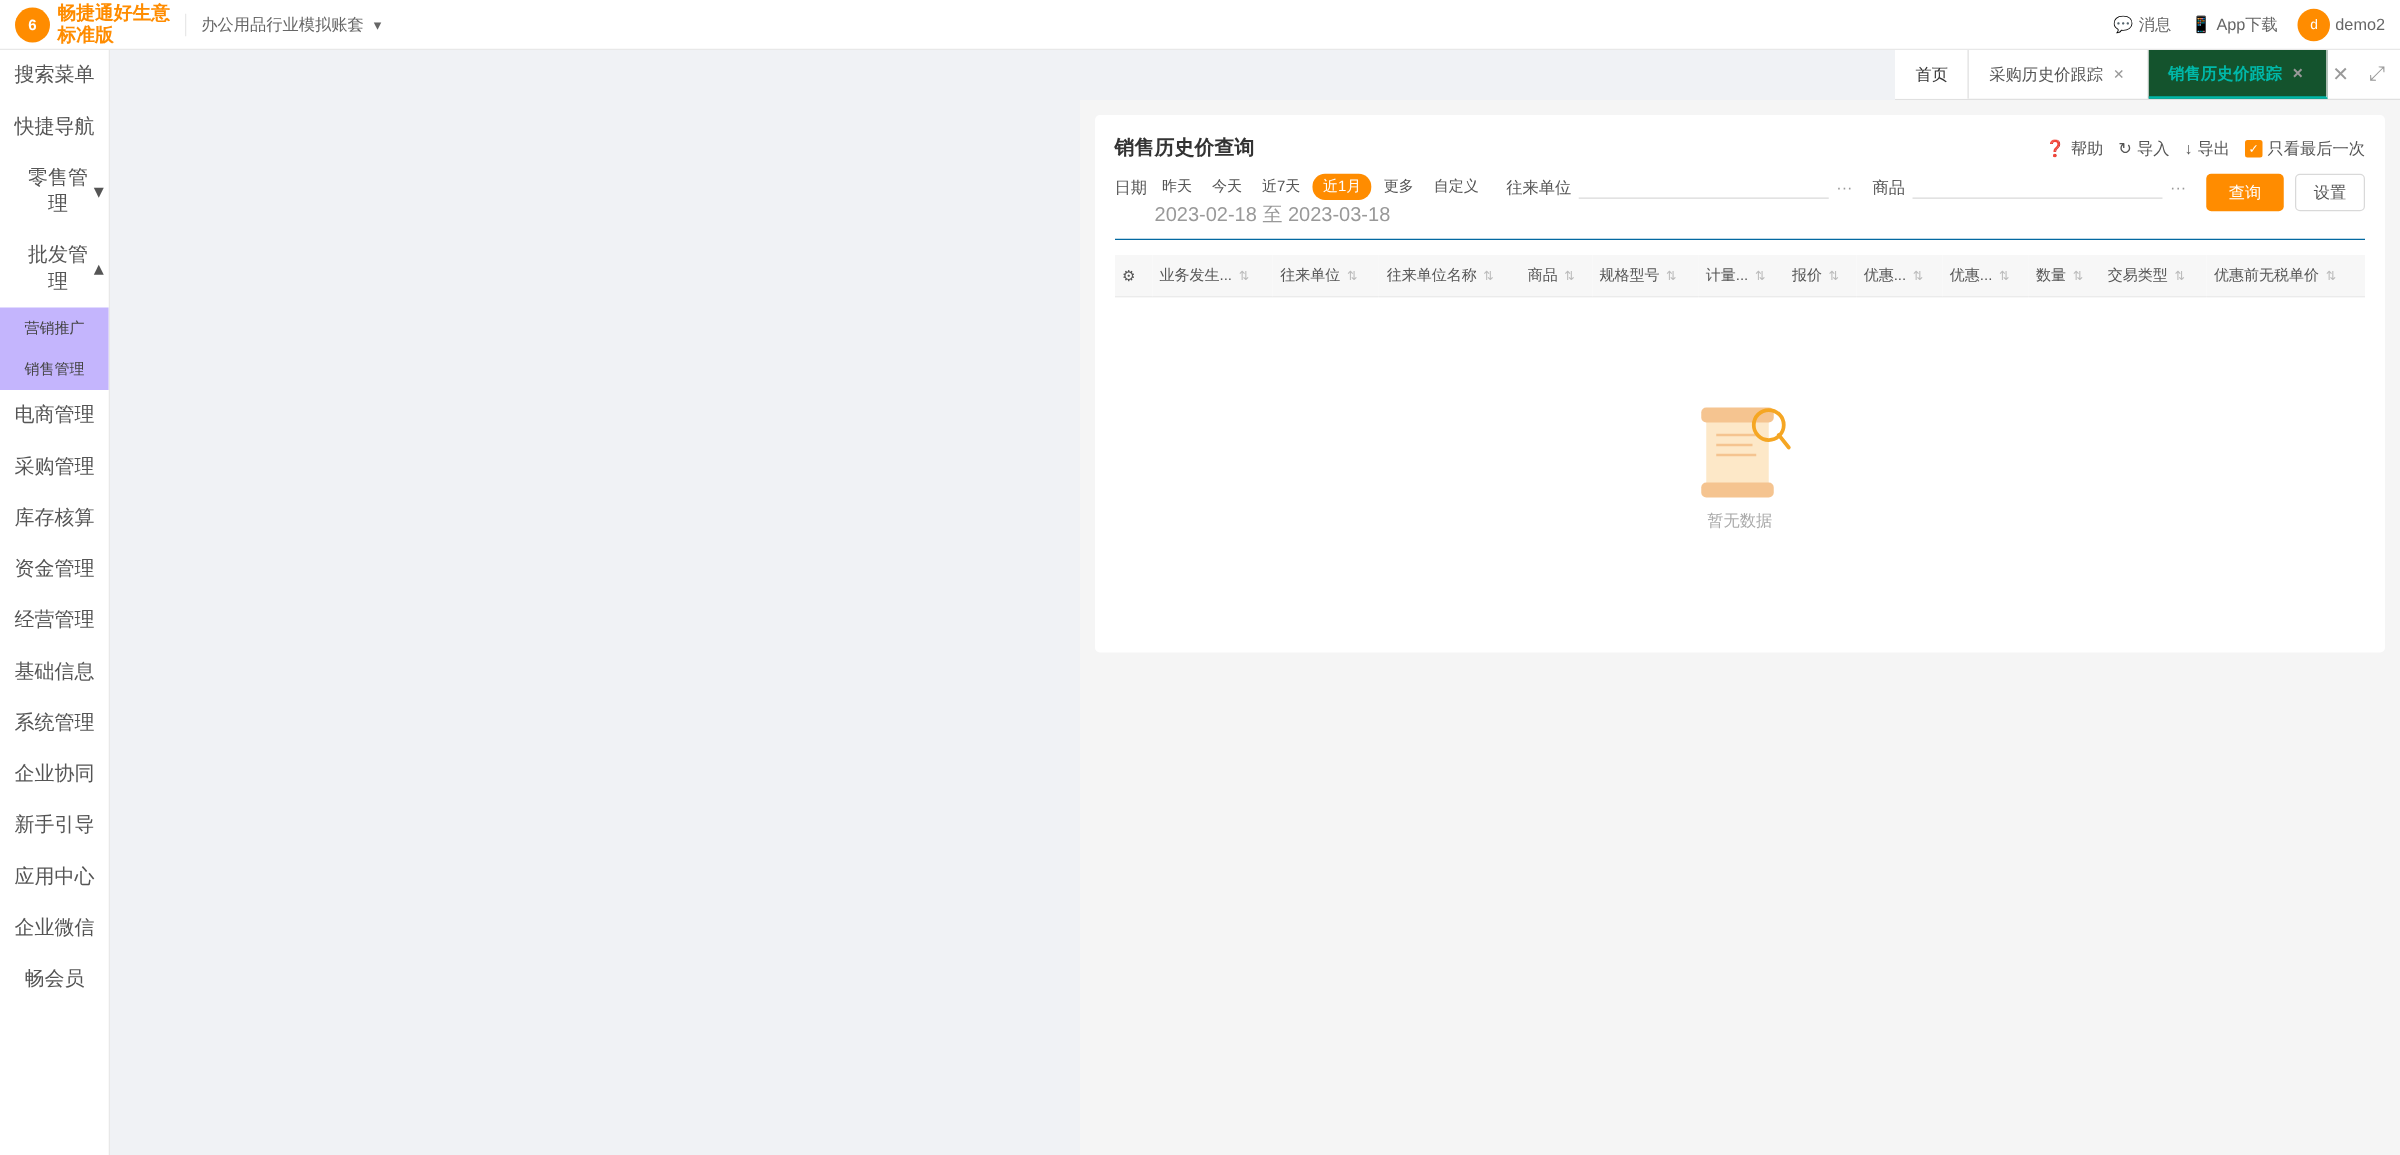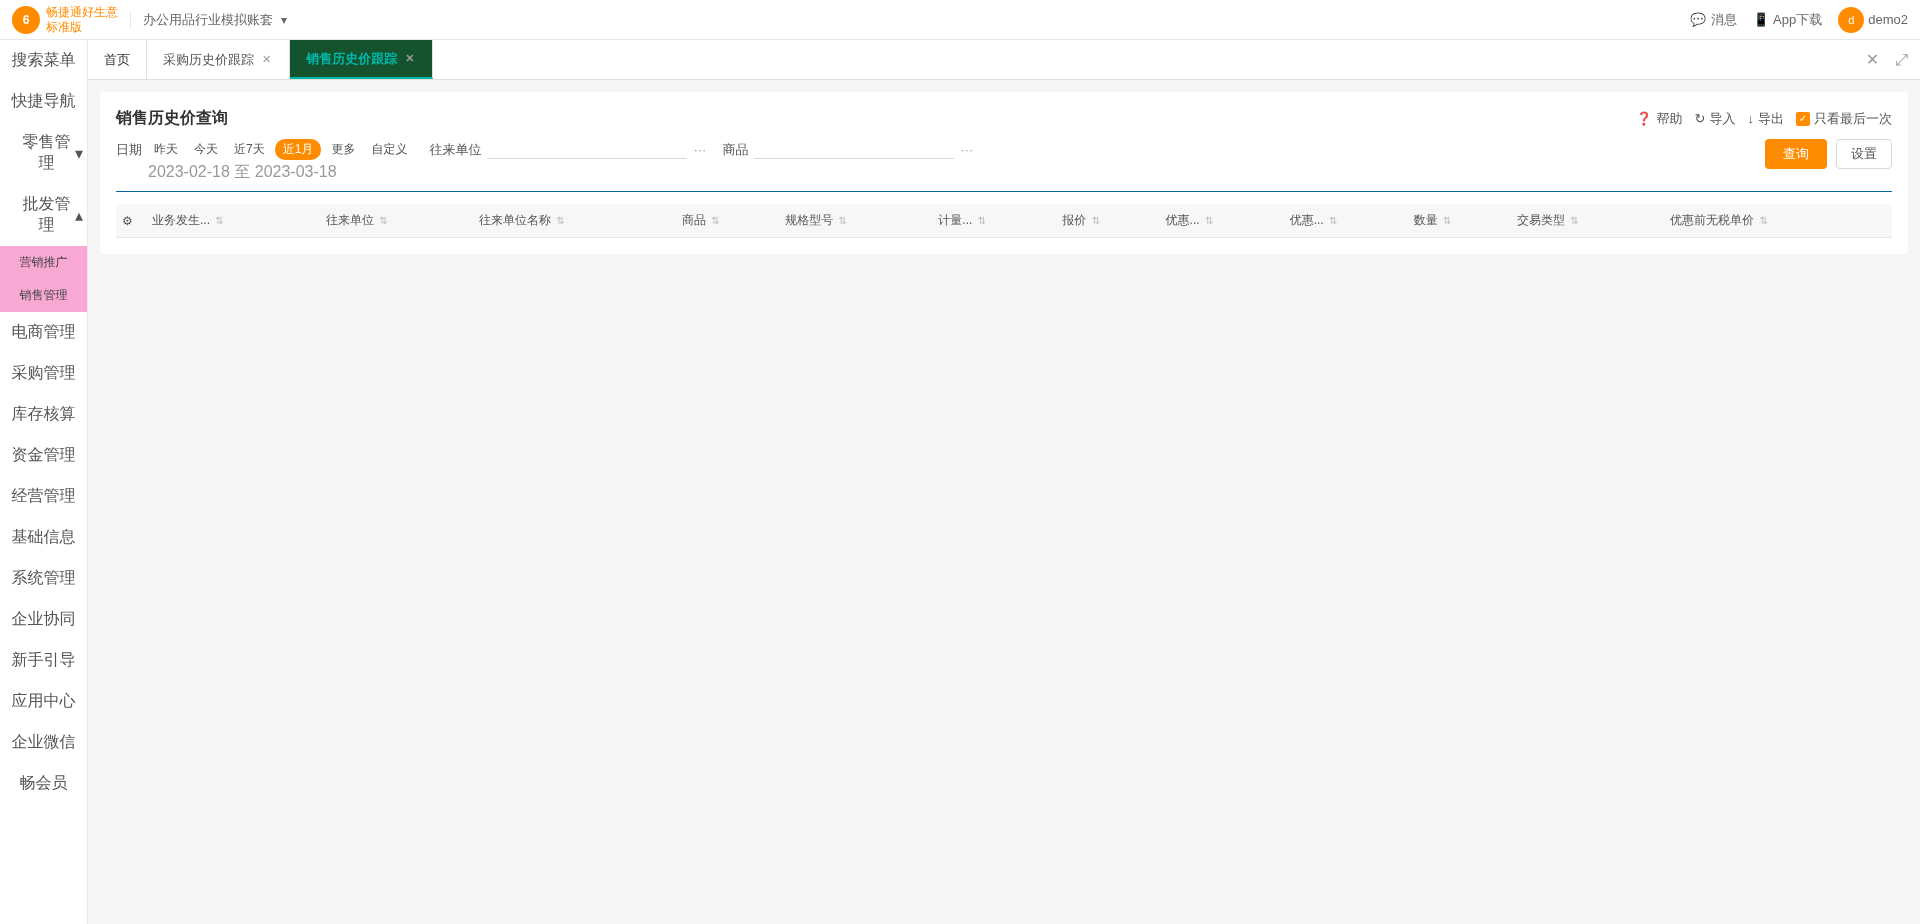--- a/index.html
+++ b/index.html
@@ -3,40 +3,40 @@
   <meta charset="utf-8">
   <style>
     * { box-sizing: border-box; margin: 0; padding: 0; }
     body { font-family: 'Microsoft YaHei', Arial, sans-serif; font-size: 13px; color: #333; background: #f0f2f5; display: flex; flex-direction: column; height: 100vh; overflow: hidden; }
 
     
     .topbar { height: 40px; background: #fff; display: flex; align-items: center; padding: 0 12px; border-bottom: 1px solid #e8e8e8; justify-content: space-between; flex-shrink: 0; }
     .topbar-left { display: flex; align-items: center; gap: 8px; }
     .logo-area { display: flex; align-items: center; gap: 6px; }
     .logo-circle { width: 28px; height: 28px; background: #ff8c00; border-radius: 50%; display: flex; align-items: center; justify-content: center; color: #fff; font-size: 12px; font-weight: bold; }
-    .logo-text { font-size: 12px; color: #ff8c00; line-height: 1.2; }
+    .logo-text { font-size: 15px; color: #ff8c00; line-height: 1.2; font-weight: bold; }
     .topbar-title { color: #666; font-size: 13px; border-left: 1px solid #e8e8e8; padding-left: 12px; margin-left: 4px; }
     .topbar-dropdown { color: #666; cursor: pointer; font-size: 12px; }
     .topbar-right { display: flex; align-items: center; gap: 16px; color: #666; font-size: 13px; }
     .topbar-right-item { display: flex; align-items: center; gap: 4px; cursor: pointer; }
     .avatar { width: 26px; height: 26px; border-radius: 50%; background: #ff8c00; display: flex; align-items: center; justify-content: center; color: #fff; font-size: 11px; }
 
     
     .main-layout { display: flex; flex: 1; overflow: hidden; }
 
     
     .sidebar { width: 88px; background: #fff; border-right: 1px solid #e8e8e8; display: flex; flex-direction: column; overflow-y: auto; flex-shrink: 0; }
     .sidebar-item { padding: 10px 4px; text-align: center; cursor: pointer; font-size: 16px; color: #555; transition: background 0.2s; }
     .sidebar-item.active { color: #00b8a9; }
     .sidebar-item.has-sub { display: flex; align-items: center; gap: 2px; margin-left: 16px; }
-    .sidebar-sub { background: #f9a8d4; }
+    .sidebar-sub { background: #c4b5fd; }
     .sidebar-sub .sidebar-item { font-size: 12px; padding: 8px 4px; color: #444; }
 
     
-    .content-area { flex: 1; display: flex; flex-direction: column; overflow: hidden; }
+    .content-area { flex: 1; display: flex; flex-direction: column; overflow: hidden; align-items: flex-end; }
 
     
     .tabbar { height: 40px; background: #fff; display: flex; align-items: stretch; border-bottom: 1px solid #e0e0e0; flex-shrink: 0; }
     .tab-item { display: flex; align-items: center; padding: 0 16px; font-size: 13px; color: #555; cursor: pointer; border-right: 1px solid #e0e0e0; gap: 6px; white-space: nowrap; }
     .tab-item.home { background: #fff; color: #333; font-weight: 500; }
     .tab-item.active { background: #14532d; color: #00b8a9; border-bottom: 2px solid #00b8a9; font-weight: bold; }
     .tab-item .tab-close { color: #999; font-size: 11px; cursor: pointer; padding: 0 2px; border-radius: 2px; }
     .tabbar-actions { margin-left: auto; display: flex; align-items: center; padding-right: 8px; gap: 8px; }
     .tabbar-action-btn { font-size: 16px; color: #999; cursor: pointer; padding: 2px 4px; }
 
@@ -239,17 +239,35 @@
                 <th>数量 <span class="sort-icon">⇅</span></th>
                 <th>交易类型 <span class="sort-icon">⇅</span></th>
                 <th>优惠前无税单价 <span class="sort-icon">⇅</span></th>
               </tr>
             </thead>
             <tbody id="table-body">
             </tbody>
           </table>
         </div>
 
+        <div class="empty-state">
+          <div class="empty-illustration">
+            <svg width="90" height="90" viewBox="0 0 90 90">
+
+              <rect x="18" y="12" width="50" height="65" rx="4" fill="#fde8c8"></rect>
+              <rect x="14" y="8" width="58" height="12" rx="4" fill="#f5c490"></rect>
+              <rect x="14" y="68" width="58" height="12" rx="4" fill="#f5c490"></rect>
+
+              <line x1="26" y1="30" x2="60" y2="30" stroke="#f5c490" stroke-width="2"></line>
+              <line x1="26" y1="38" x2="55" y2="38" stroke="#f5c490" stroke-width="2"></line>
+              <line x1="26" y1="46" x2="58" y2="46" stroke="#f5c490" stroke-width="2"></line>
+
+              <circle cx="68" cy="22" r="12" fill="none" stroke="#f5a623" stroke-width="3"></circle>
+              <line x1="76" y1="30" x2="84" y2="40" stroke="#f5a623" stroke-width="3" stroke-linecap="round"></line>
+            </svg>
+          </div>
+          <div class="empty-text">暂无数据</div>
+        </div>
 
       </div>
     </div>
   </div>
 </div>
 
 </body></html>

